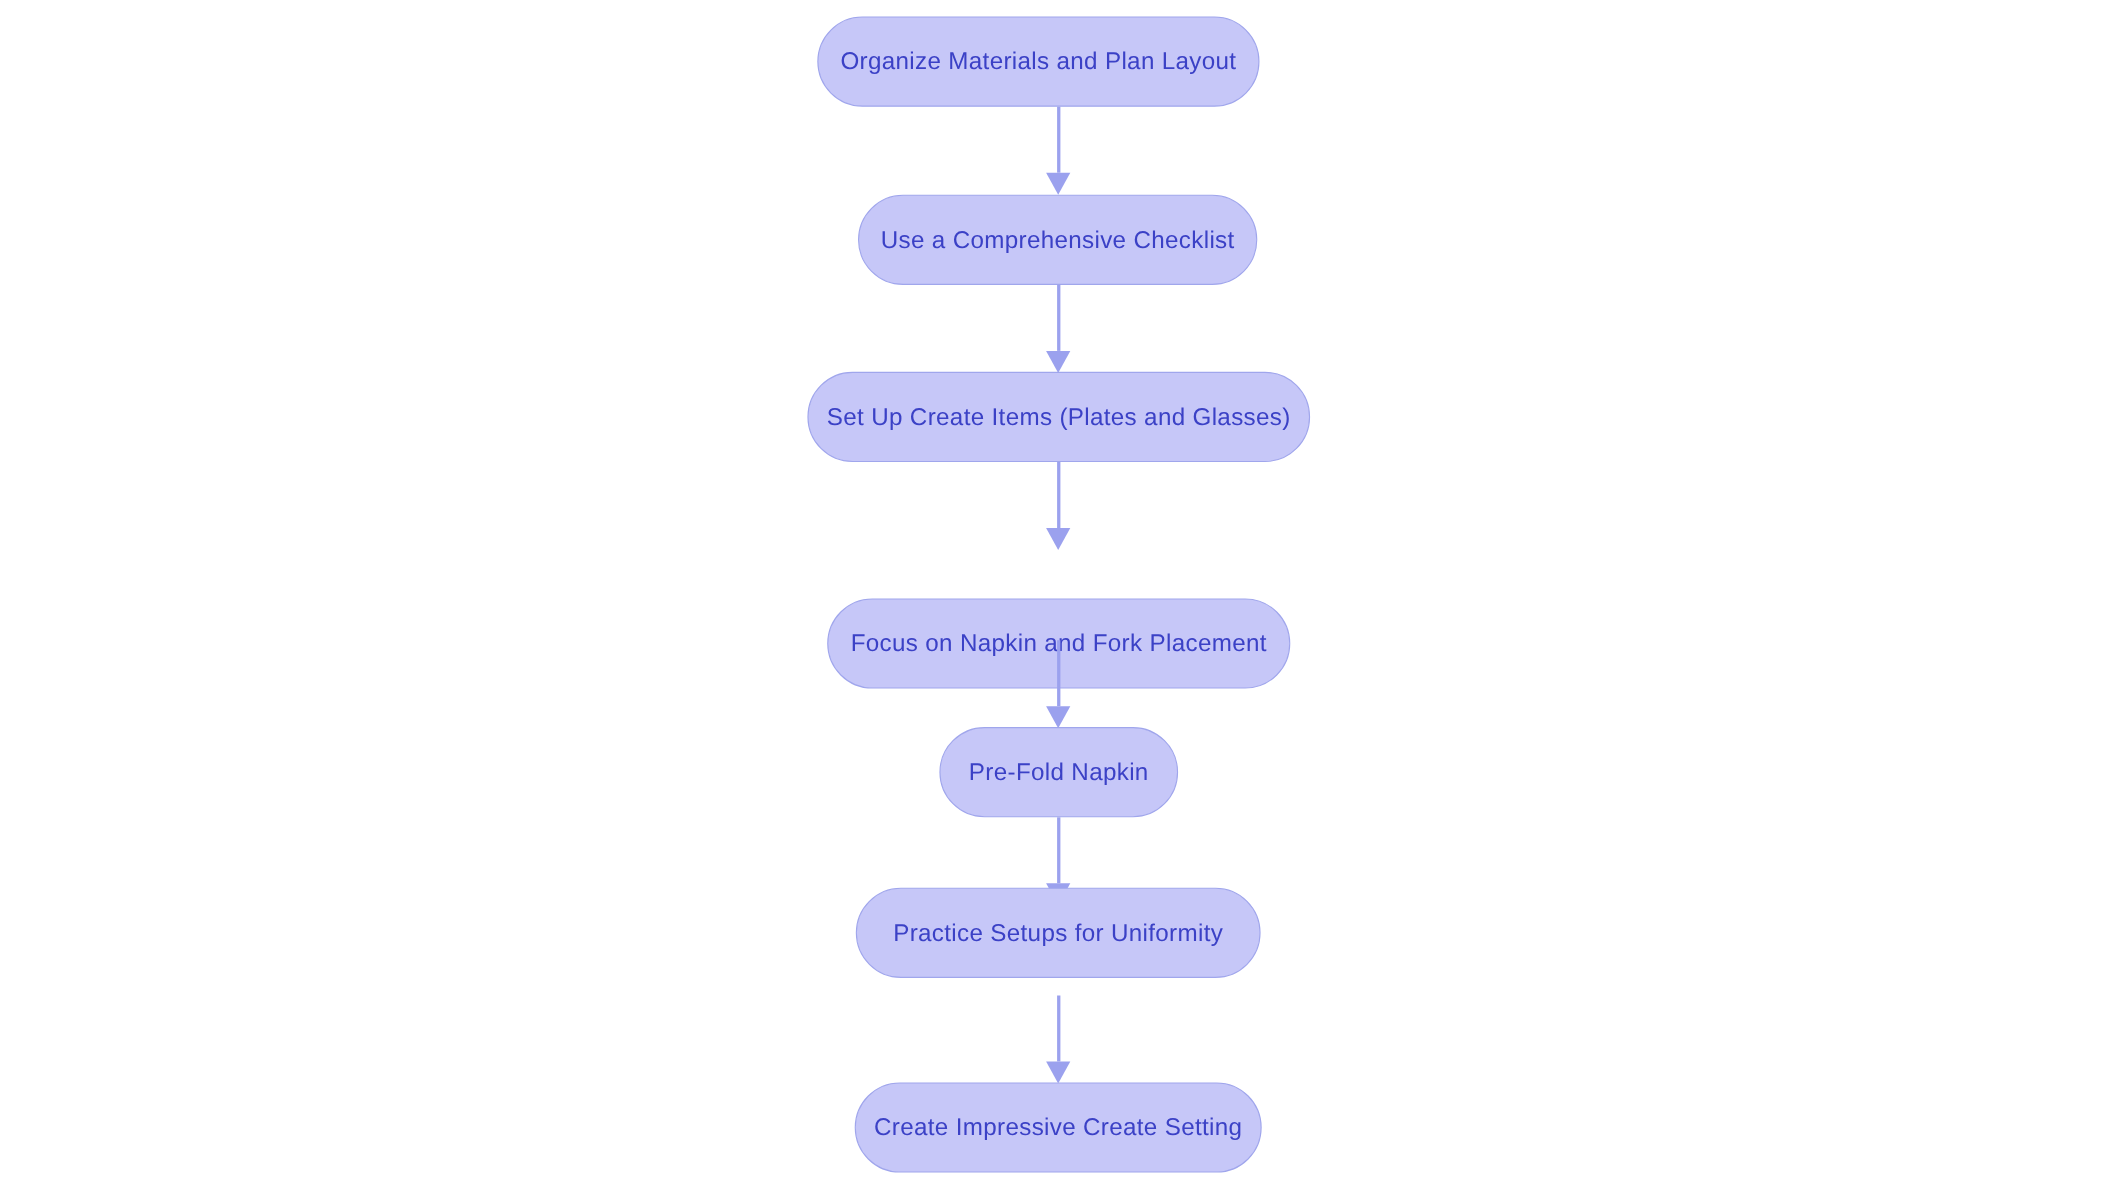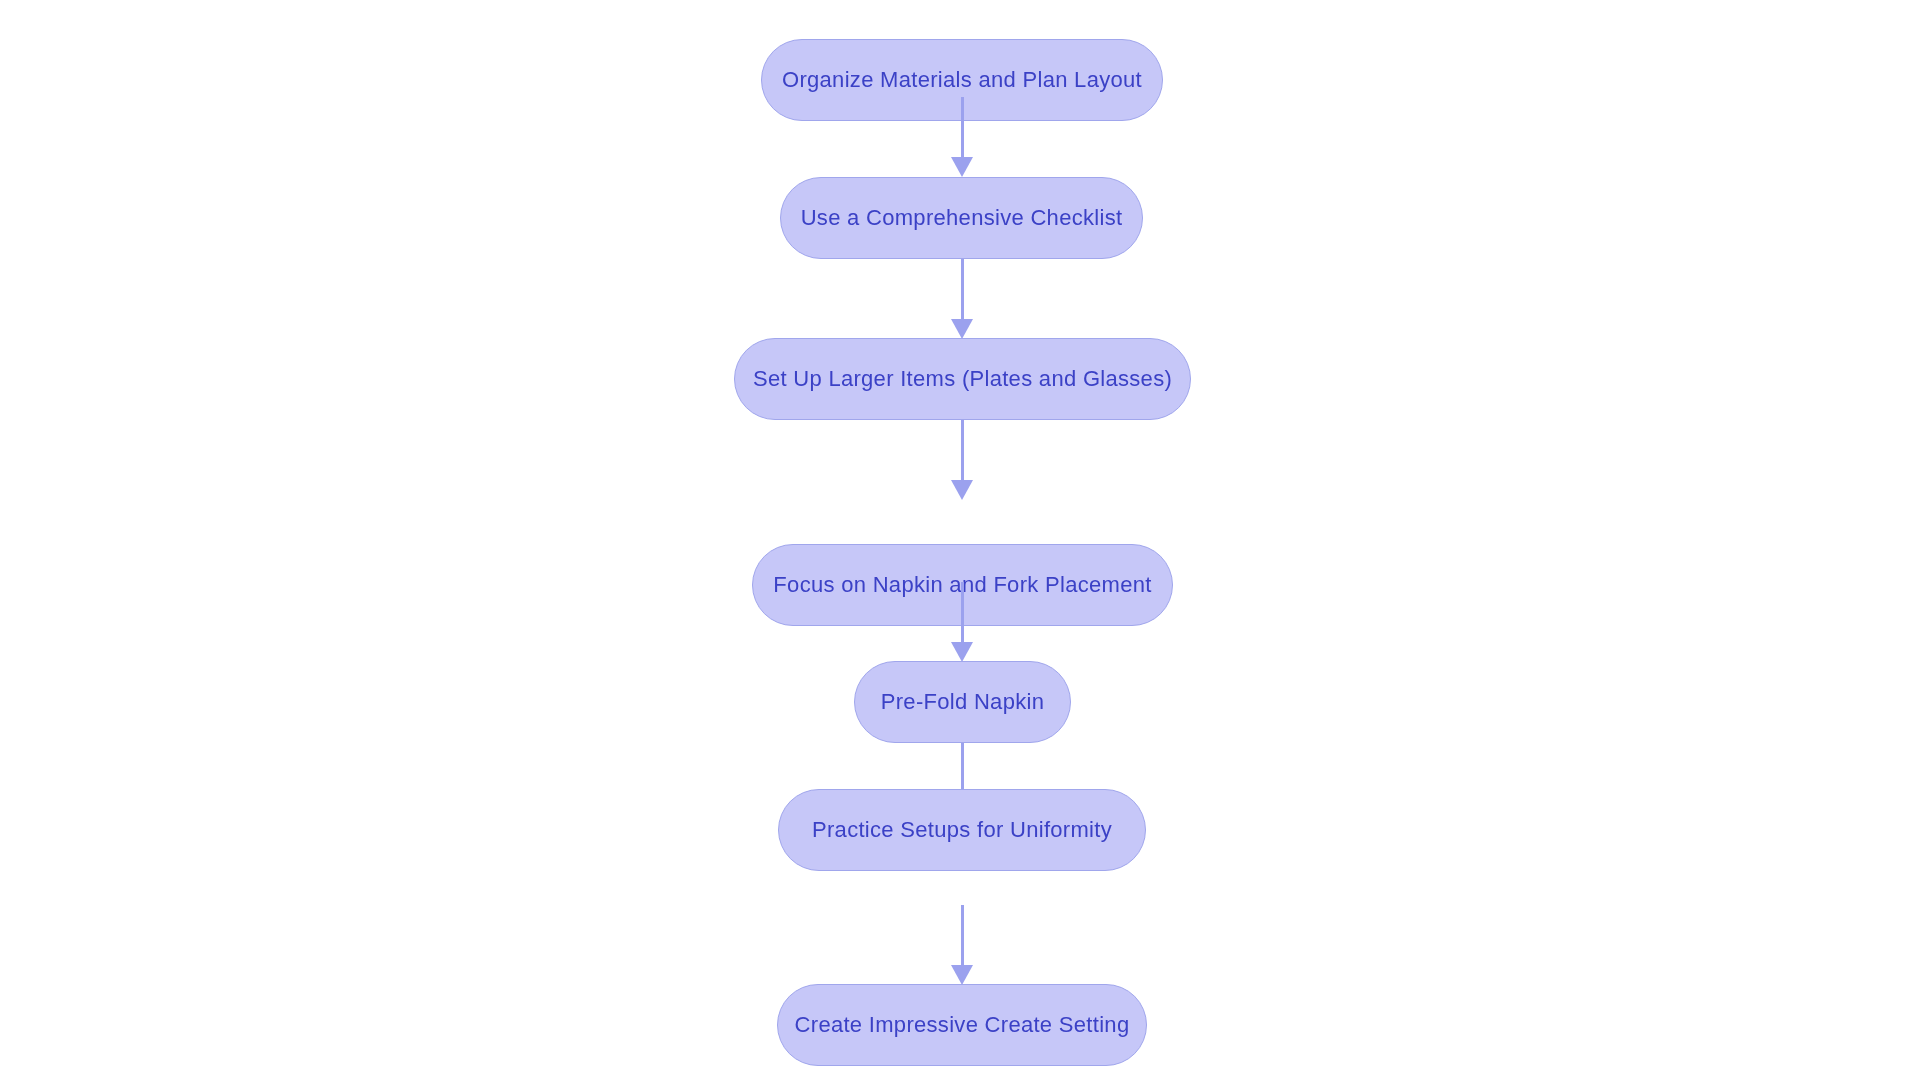--- a/index.html
+++ b/index.html
@@ -31,26 +31,26 @@
     display: flex;
     align-items: center;
     justify-content: center;
     white-space: nowrap;
   }
   .node span {
     color: var(--node-text);
     font-size: 22px;
     letter-spacing: 0.3px;
   }
-  .n1 { top: 15px;  left: 761px; width: 402px; margin-top: 24px; }
+  .n1 { top: 15px;  left: 743px; width: 402px; }
   .n2 { top: 177px; left: 780px; width: 363px; }
   .n3 { top: 338px; left: 734px; width: 457px; }
   .n4 { top: 500px; left: 752px; width: 421px; margin-top: 44px; }
   .n5 { top: 661px; left: 854px; width: 217px; }
-  .n6 { top: 789px; left: 778px; width: 368px; }
+  .n6 { top: 807px; left: 778px; width: 368px; }
   .n7 { top: 984px; left: 777px; width: 370px; }
 
   .arrow {
     position: absolute;
     left: 951px;          
     width: 22px;
     height: 80px;
     display: flex;
     flex-direction: column;
     align-items: center;
@@ -91,21 +91,21 @@
   <div class="node n2">
     <span>Use a Comprehensive Checklist</span>
   </div>
 
   <div class="arrow a2">
     <div class="shaft"></div>
     <div class="head"></div>
   </div>
 
   <div class="node n3">
-    <span>Set Up Larger Items (Plates and Glasses)</span>
+    <span>Set Up Create Items (Plates and Glasses)</span>
   </div>
 
   <div class="arrow a3">
     <div class="shaft"></div>
     <div class="head"></div>
   </div>
 
   <div class="node n4">
     <span>Focus on Napkin and Fork Placement</span>
   </div>

